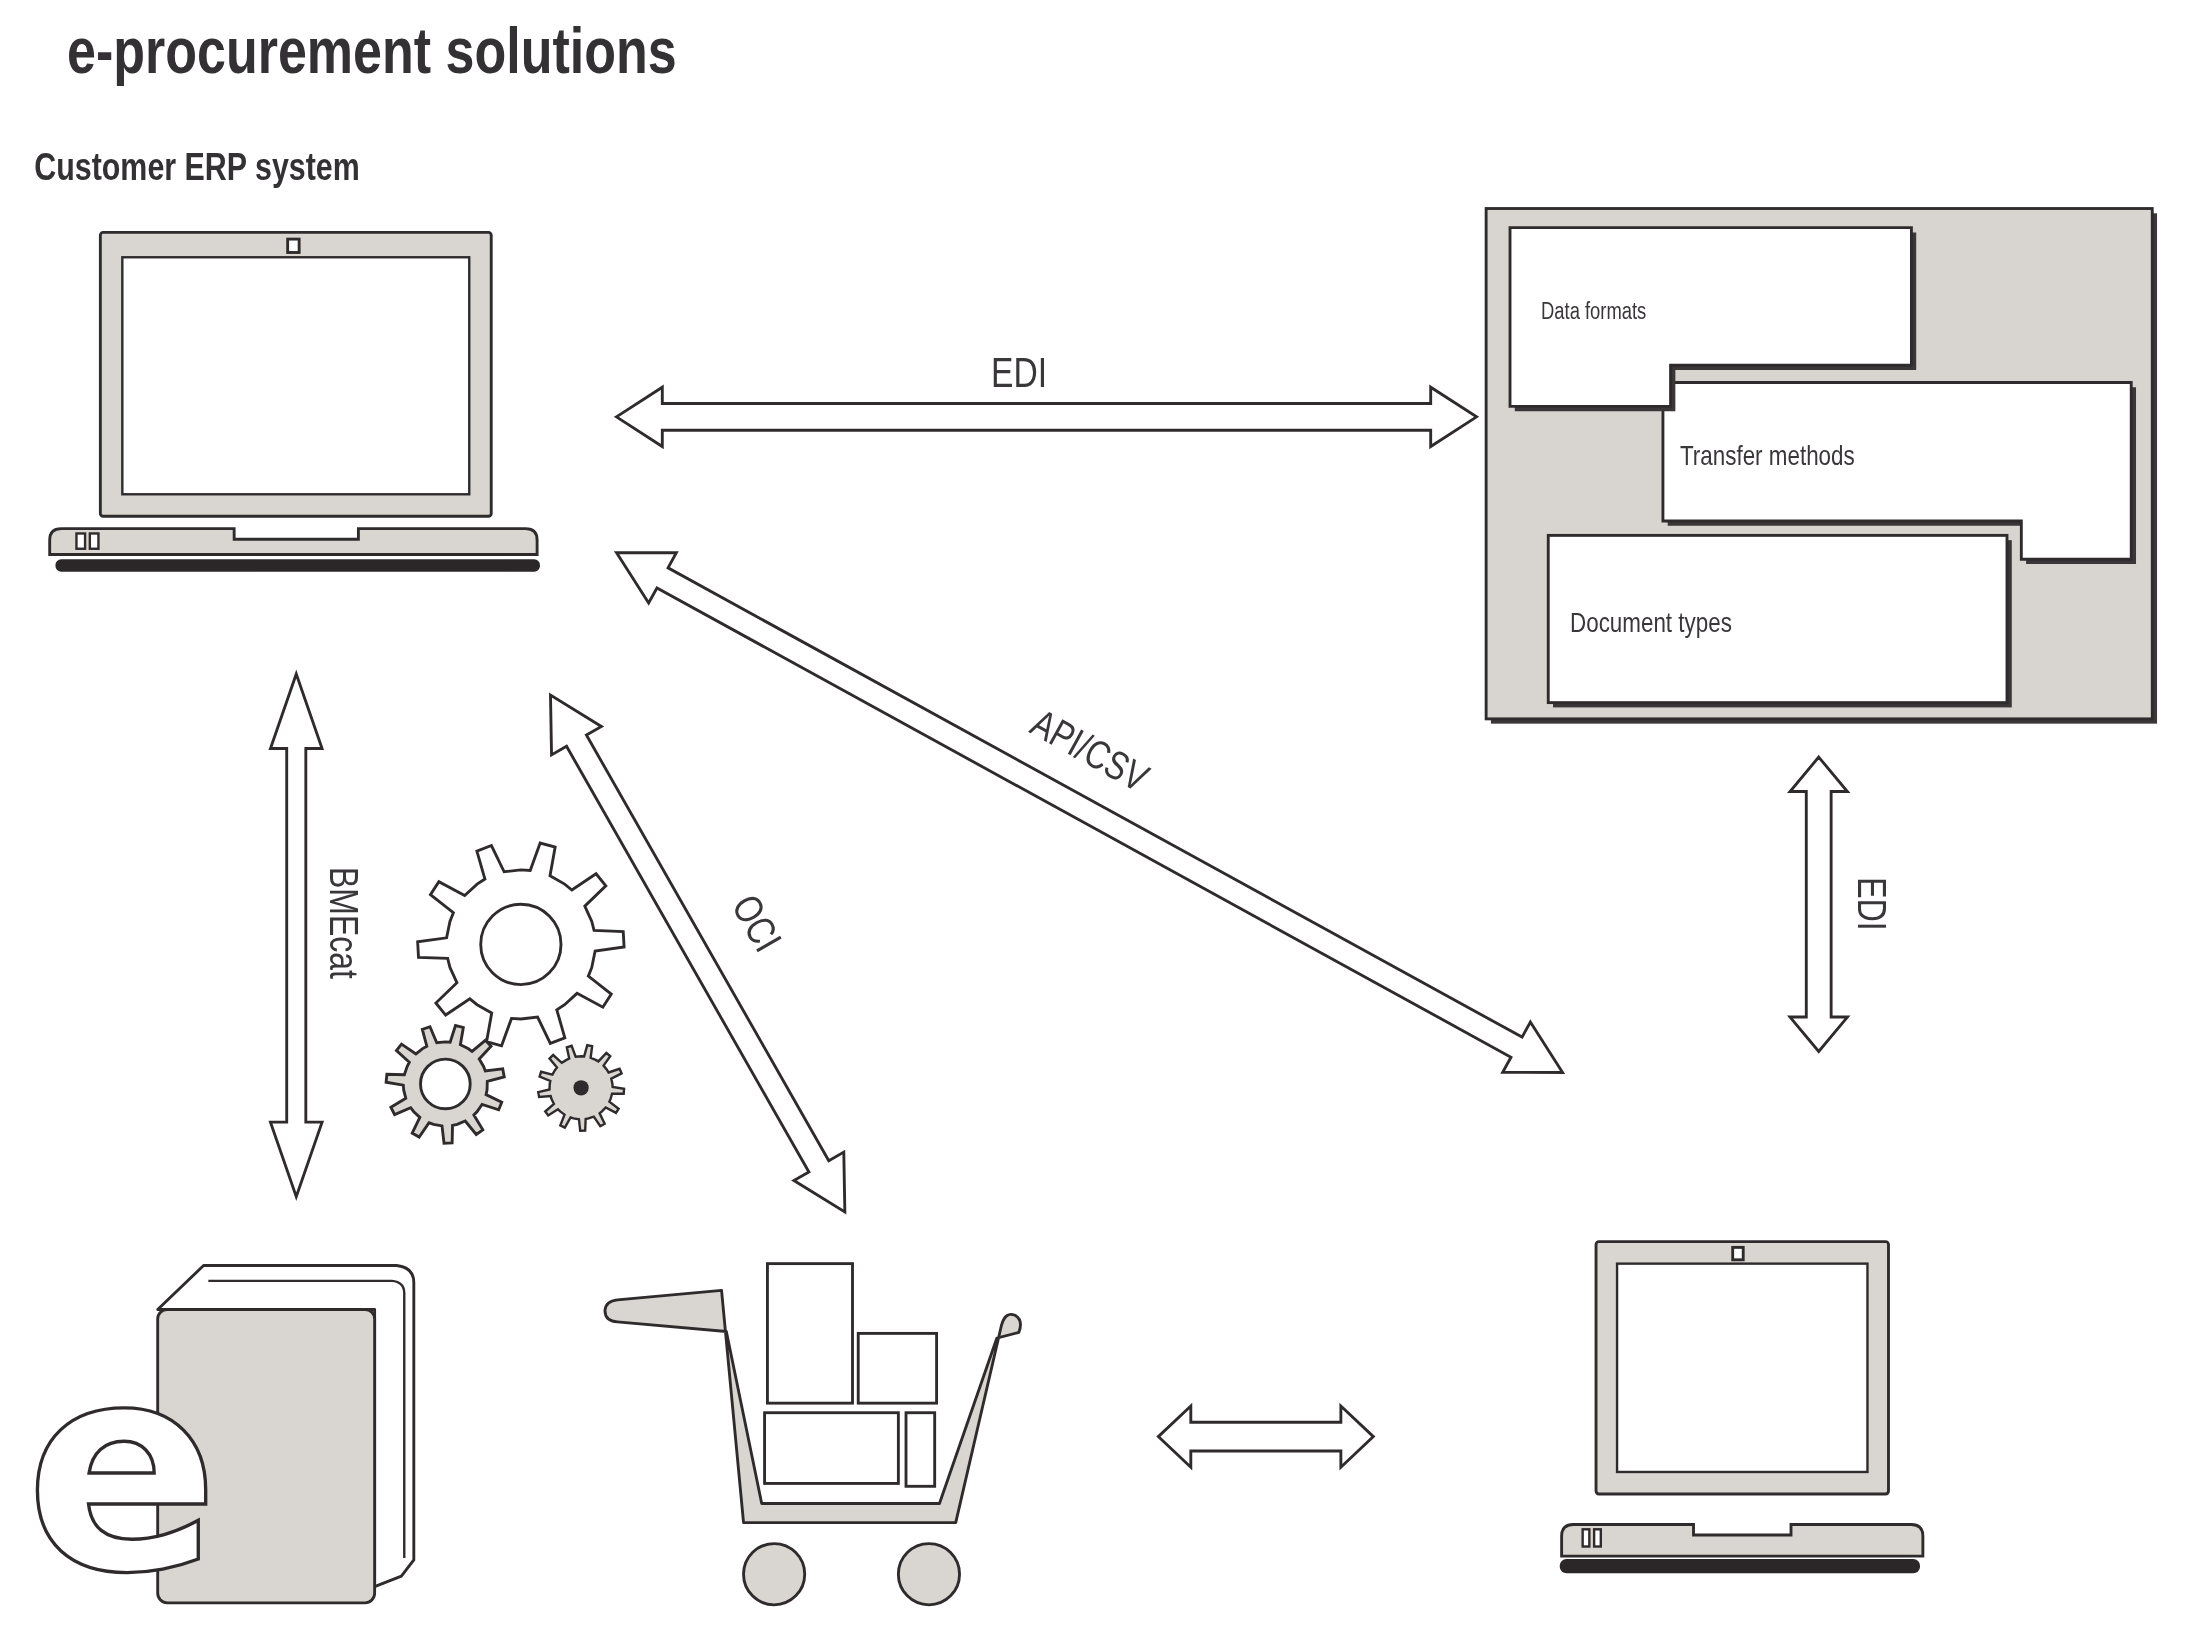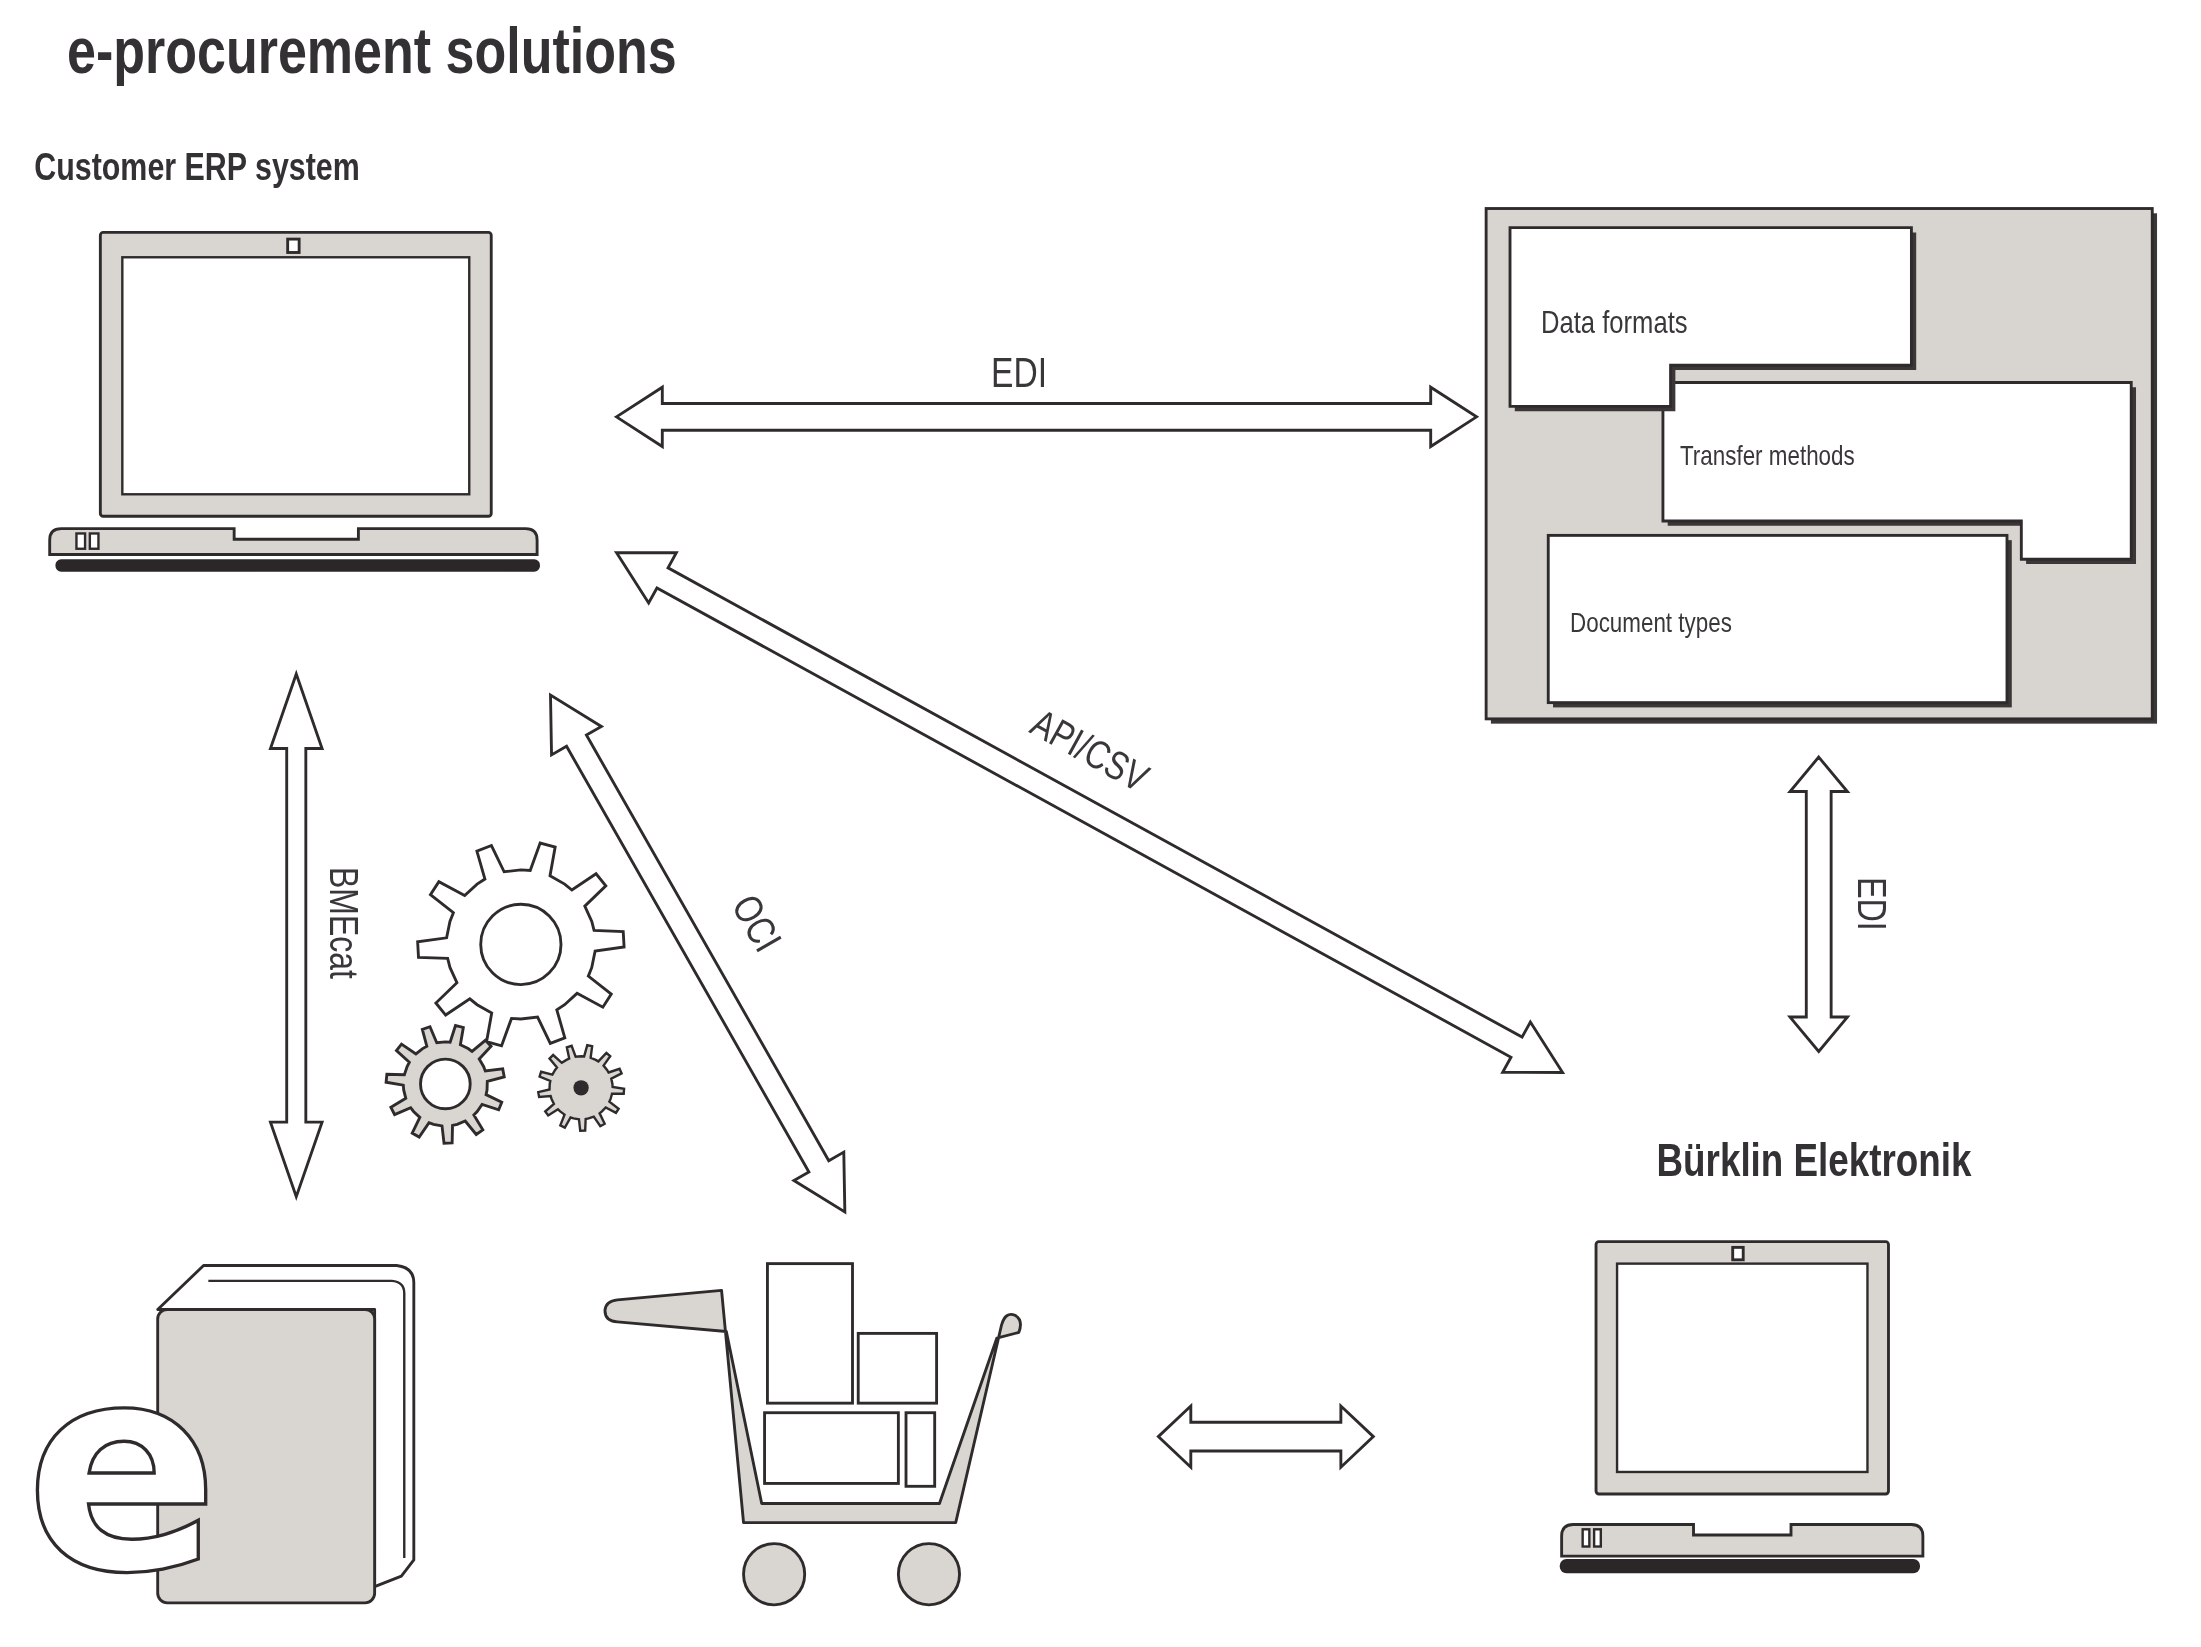--- a/index.html
+++ b/index.html
@@ -95,35 +95,34 @@
       <rect x="1668" y="1600" width="7" height="18" fill="#ffffff" stroke="#2f2b2c" stroke-width="2.5"></rect>
       <rect x="1632" y="1631" width="377" height="15" rx="7" fill="#2b2728"></rect>
     </g>
   </svg>
 
   <div class="lbl bold" style="left:67px;top:17px;font-size:65px;"><span class="cxl">e-procurement solutions</span></div>
 
   <div class="lbl bold c" style="left:197px;top:168px;font-size:38px;"><span class="cx">Customer ERP system</span></div>
 
 
-  <div class="lbl vy" style="left:1541px;top:323px;font-size:32px;"><span class="cxl">Data formats</span></div>
+  <div class="lbl vy" style="left:1541px;top:311px;font-size:23px;"><span class="cxl">Data formats</span></div>
 
   <div class="lbl vy" style="left:1680px;top:456px;font-size:28px;"><span class="cxl">Transfer methods</span></div>
 
   <div class="lbl vy" style="left:1570px;top:623px;font-size:28px;"><span class="cxl">Document types</span></div>
 
   <div class="lbl c" style="left:1019px;top:373px;font-size:42px;"><span class="cx">EDI</span></div>
 
   <div class="lbl r29" style="left:1090px;top:750px;font-size:40px;"><span class="cx">API/CSV</span></div>
 
   <div class="lbl r60" style="left:757px;top:923px;font-size:40px;"><span class="cx">OCI</span></div>
 
   <div class="lbl r90" style="left:344px;top:923px;font-size:40px;"><span class="cx">BMEcat</span></div>
 
   <div class="lbl r90" style="left:1872px;top:904px;font-size:40px;"><span class="cx">EDI</span></div>
 
 
   <div class="lbl bold c tc" style="left:1814px;top:1160px;font-size:46px;line-height:52px;">
-    <div><span class="cx">Bürklin Elektronik</span></div>
   </div>
 
 </div>
 
 
 </body></html>

